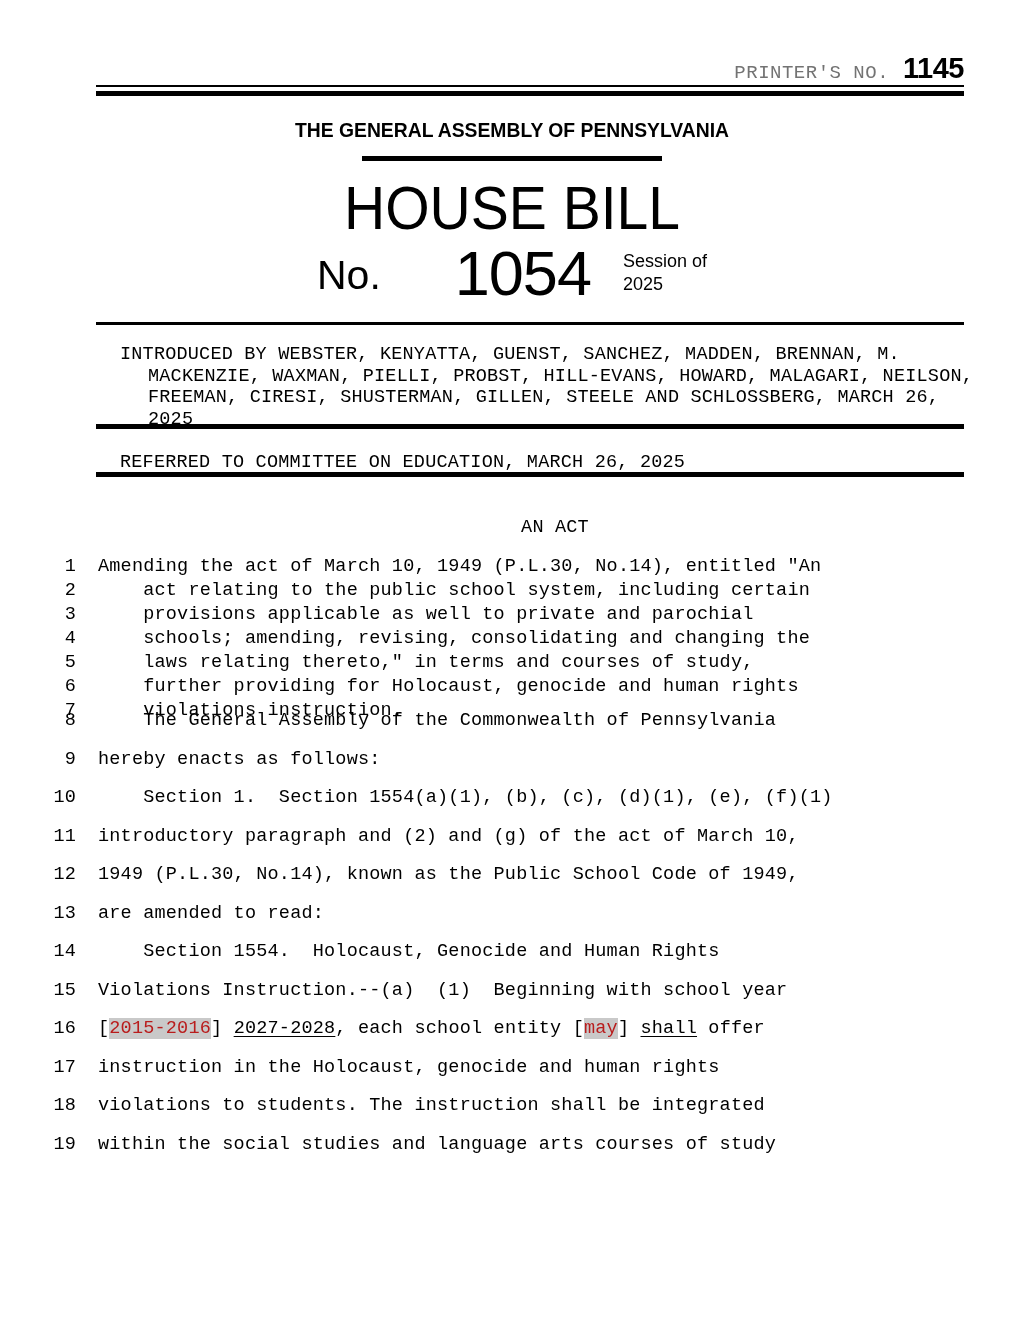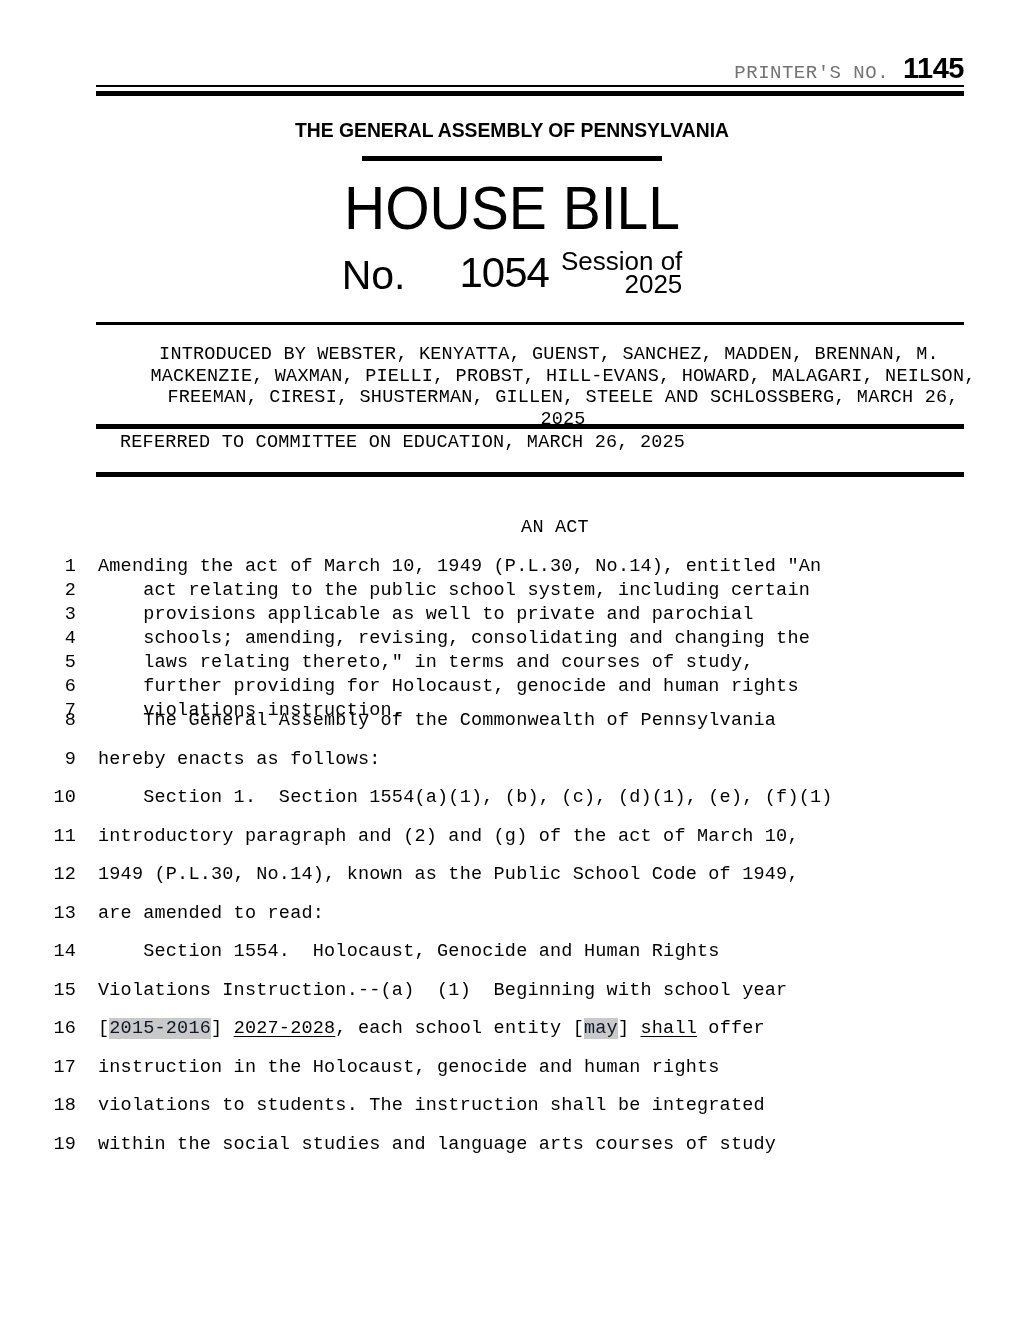--- a/index.html
+++ b/index.html
@@ -100,62 +100,61 @@
   }
 
   .billno-row {
     position: absolute;
     left: 0;
     top: 248px;
     width: 1024px;
     display: flex;
     justify-content: center;
     align-items: flex-end;
+    gap: 20px;
   }
   .billno-no {
     font-family: "Liberation Sans", sans-serif;
     font-size: 41px;
     line-height: 46px;
     font-weight: normal;
   }
   .billno-num {
     font-family: "Liberation Sans", sans-serif;
-    font-size: 42px;
+    font-size: 63px;
     line-height: 50px;
     font-weight: normal;
     margin-left: 54px;
     letter-spacing: -1px;
   }
   .session-block {
     font-family: "Liberation Sans", sans-serif;
-    font-size: 26px;
+    font-size: 18px;
     line-height: 23px;
-    text-align: right;
     margin-left: 12px;
     padding-bottom: 2px;
   }
 
   
   .sponsors {
     position: absolute;
     left: 120px;
     top: 344px;
     width: 830px;
     font-size: 18.5px;
     line-height: 21.5px;
     letter-spacing: 0.2px;
     white-space: pre-wrap;
     text-indent: -28px;
     padding-left: 28px;
-    text-align: center;
   }
   .referral {
     position: absolute;
     left: 120px;
-    top: 432px;
+    top: 452px;
     width: 830px;
     font-size: 18.5px;
     line-height: 21.5px;
     letter-spacing: 0.2px;
     white-space: nowrap;
   }
 
   
   .an-act {
     position: absolute;
@@ -198,21 +197,21 @@
   }
 
   
   #preamble-block .bline { height: 24px; line-height: 24px; }
   
   #main-block .bline { height: 38.5px; line-height: 38.5px; }
 
   
   .struck {
     background: #c9c9c9;
-    color: #0f172a;
+    color: #b91c1c;
   }
   .inserted {
     text-decoration: underline;
     text-underline-offset: 3px;
   }
 </style>
 </head>
 <body>
 
 <div class="page">

